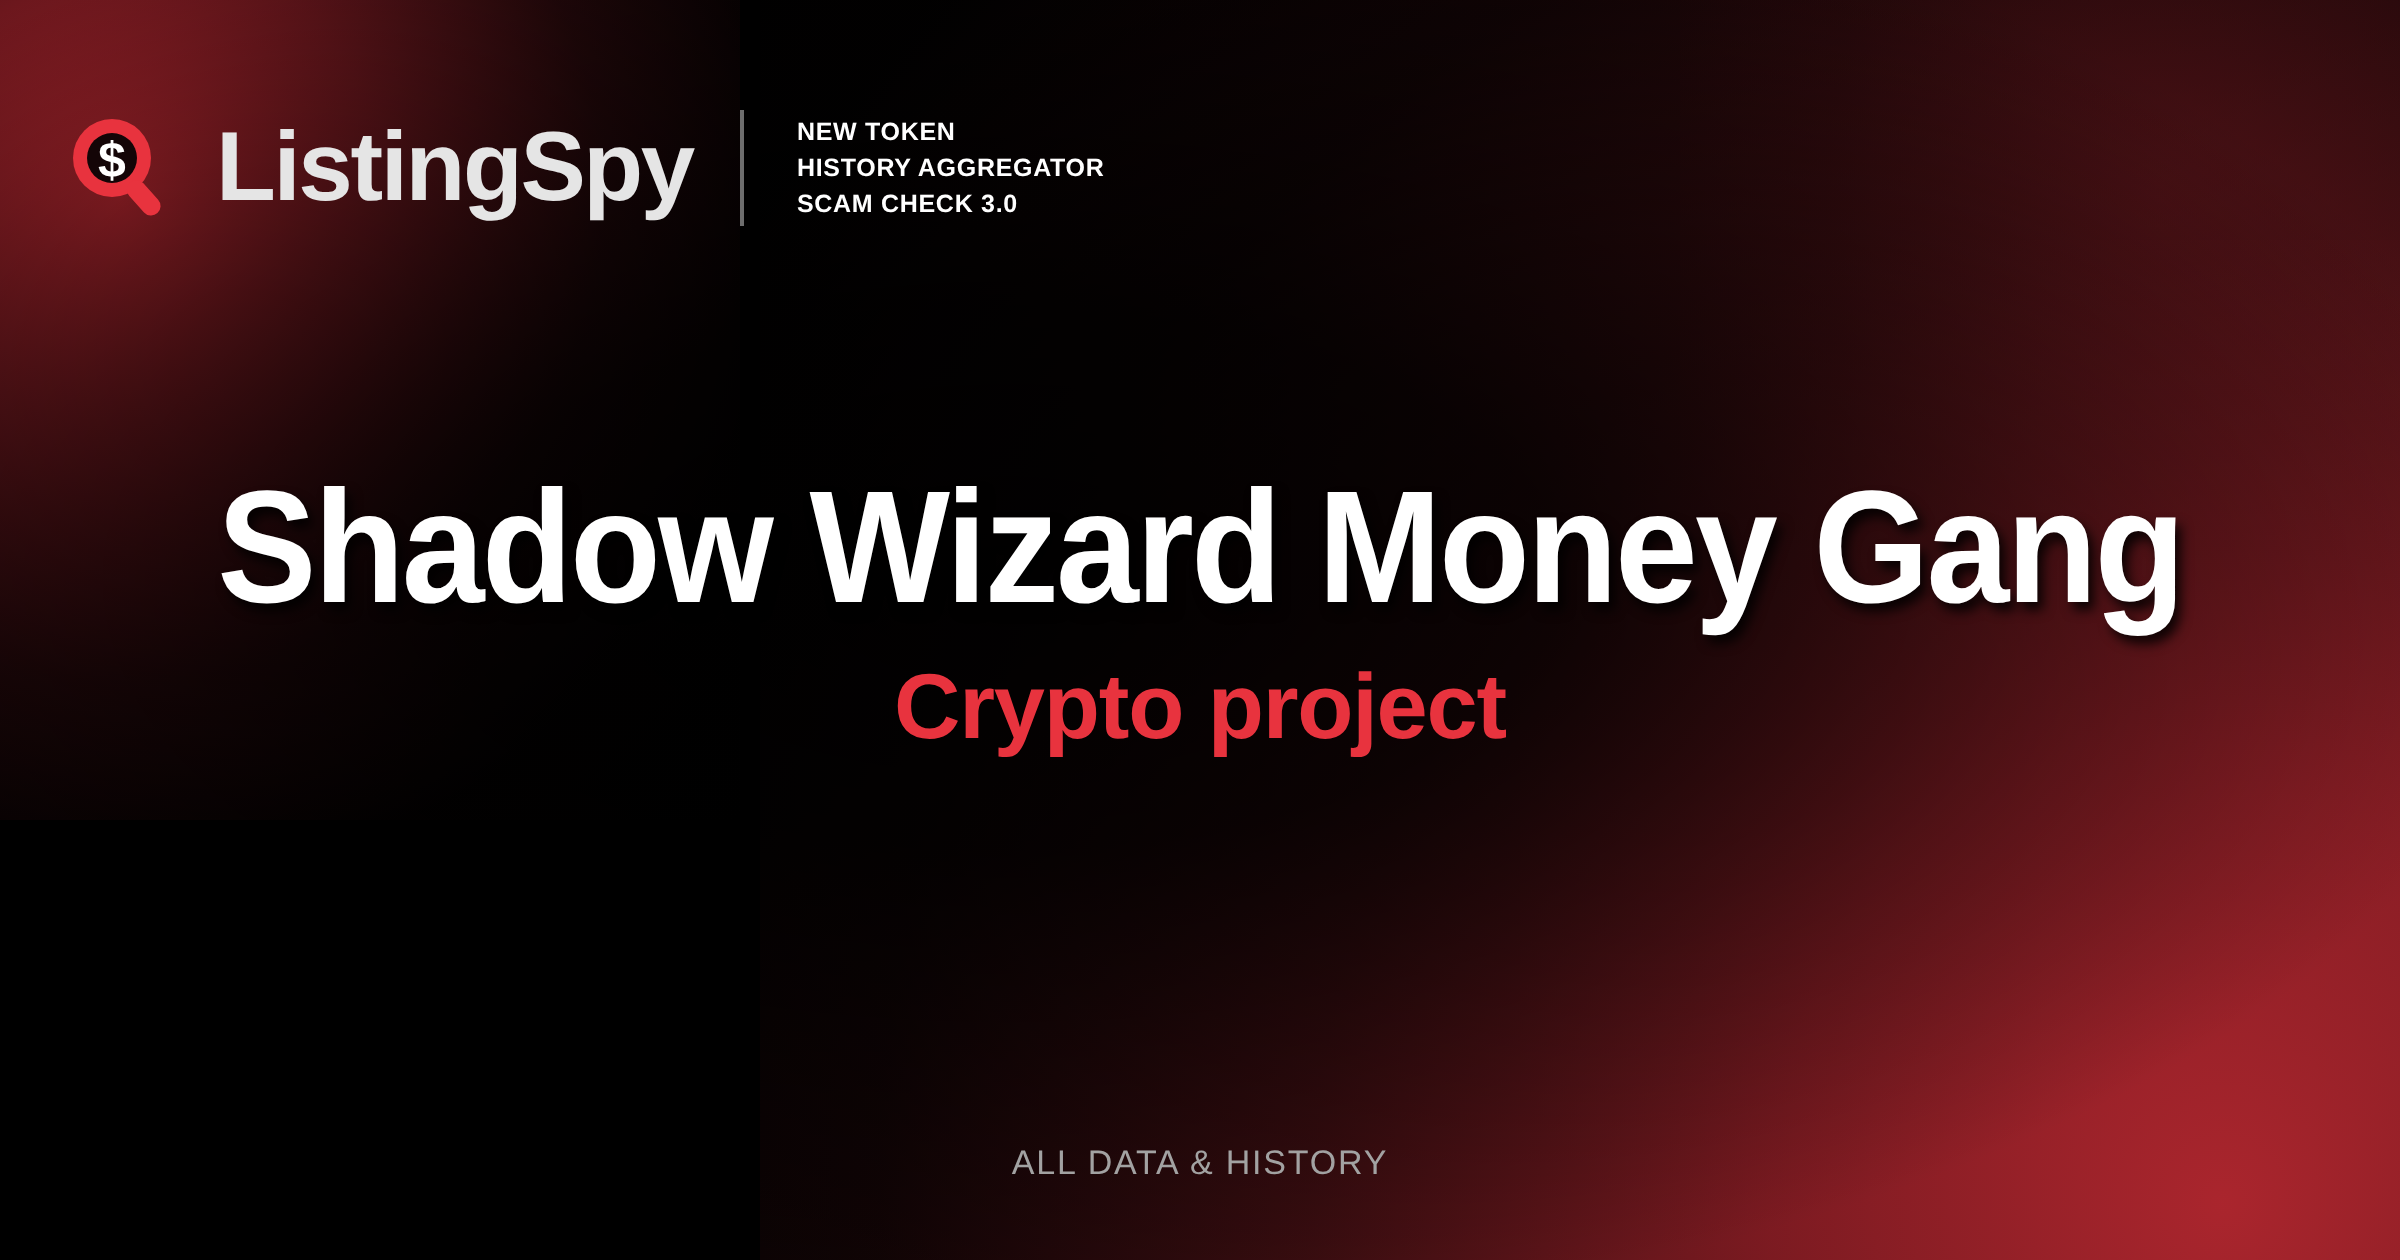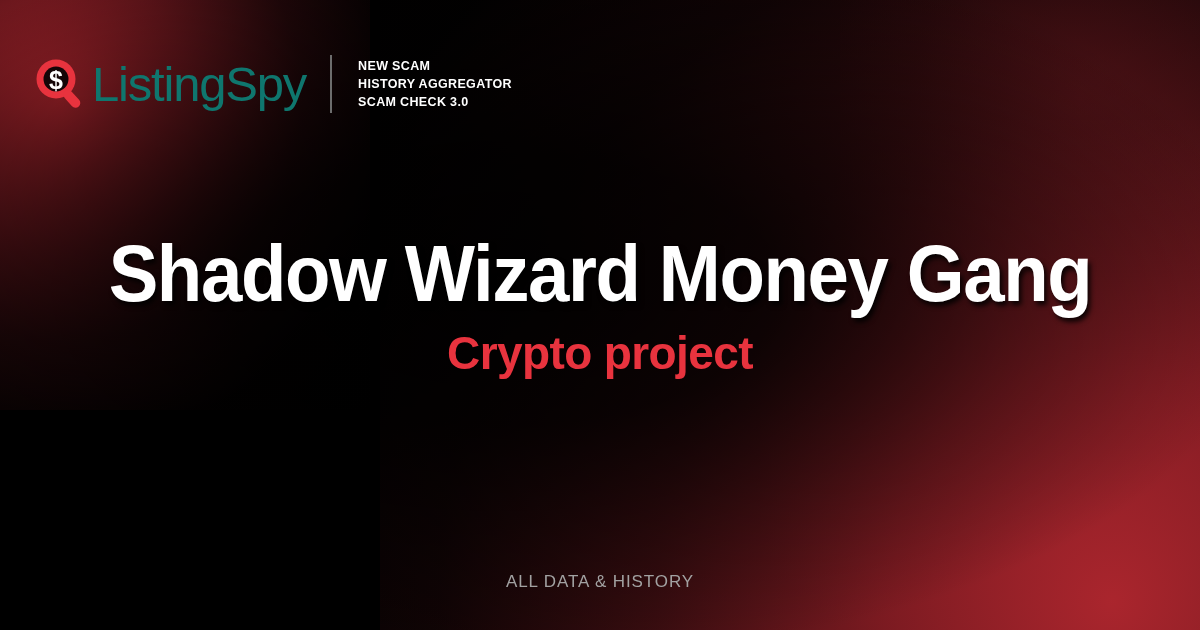--- a/index.html
+++ b/index.html
@@ -100,25 +100,25 @@
 
   #magnifier-icon {
     width: 54px;
     height: 54px;
     display: block;
     flex: 0 0 auto;
   }
 
   #brand-name {
     font-size: 49px;
-    font-weight: normal;
-    color: #0f766e;
+    font-weight: bold;
+    color: #e5e5e5;
     letter-spacing: -1.2px;
     line-height: 1;
-    margin-left: 4px;
+    margin-left: 20px;
     white-space: nowrap;
   }
 
   #header-divider {
     width: 2px;
     height: 58px;
     background: #6d6d6d;
     margin: 0 26px 0 24px;
     flex: 0 0 auto;
   }
@@ -200,21 +200,21 @@
         <circle cx="22" cy="22" r="12.5" fill="#140507"></circle>
         <rect x="33.2" y="31.6" width="9.5" height="20.5" rx="4.75" fill="#e8333e" transform="rotate(-42 38 42)"></rect>
         <text x="22" y="31.6" text-anchor="middle" font-family="'Liberation Sans', sans-serif" font-size="25" font-weight="bold" fill="#ffffff">$</text>
       </svg>
       <span id="brand-name">ListingSpy</span>
     </div>
 
     <div id="header-divider"></div>
 
     <div id="tagline">
-      <div>NEW SCAM</div>
+      <div>NEW TOKEN</div>
       <div>HISTORY AGGREGATOR</div>
       <div>SCAM CHECK 3.0</div>
     </div>
 
   </div>
 
   <div id="center-block">
     <h1 id="project-title">Shadow Wizard Money Gang</h1>
     <div id="project-subtitle">Crypto project</div>
   </div>

